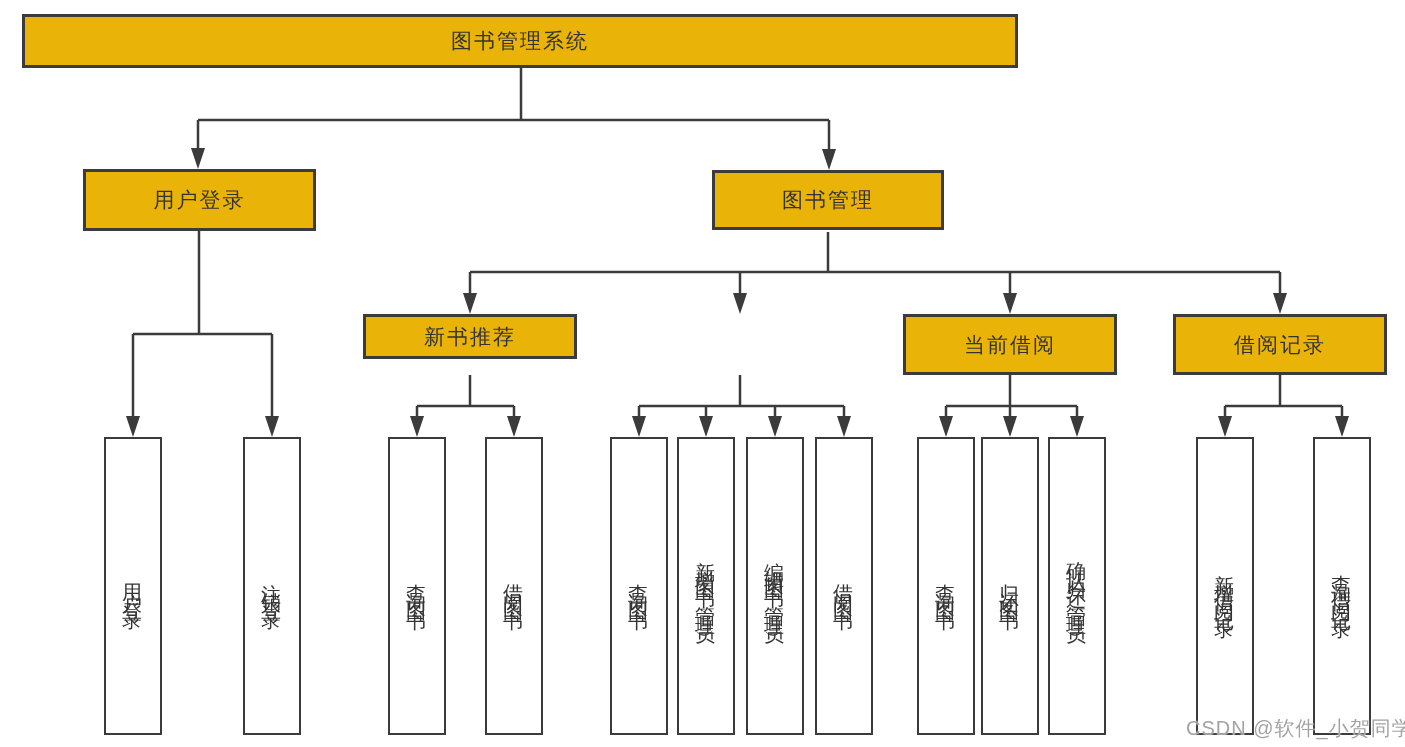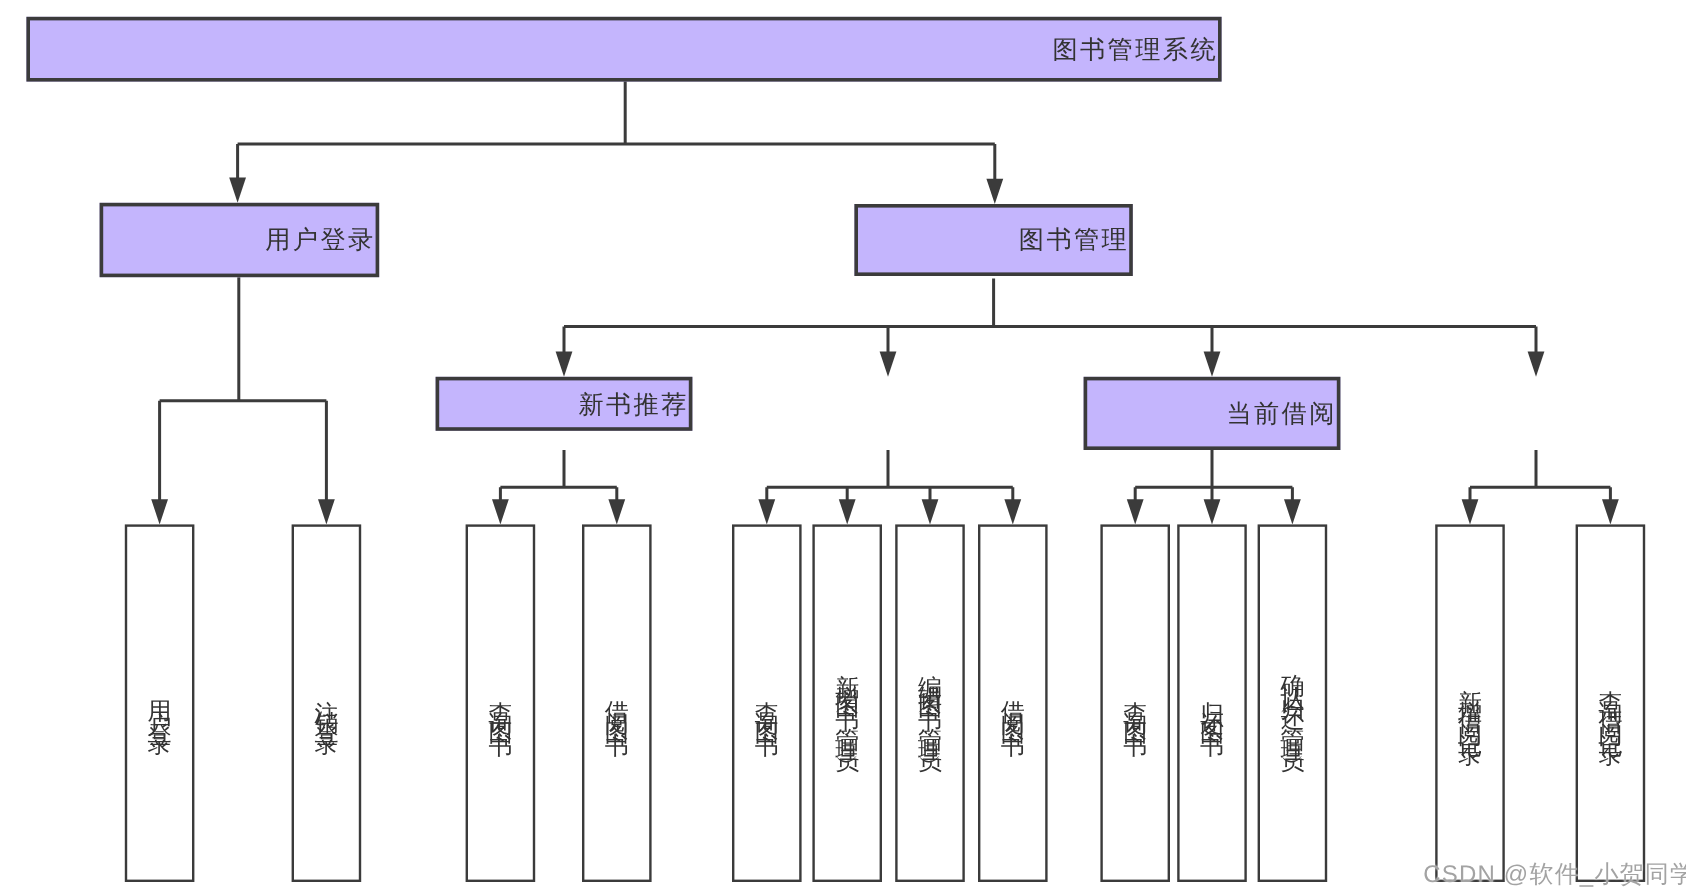--- a/index.html
+++ b/index.html
@@ -12,24 +12,24 @@
     overflow: hidden;
   }
   .wires { position: absolute; left: 0; top: 0; width: 1405px; height: 747px; }
   .wires path { stroke: var(--line, #3b3b3b); stroke-width: 2.5; fill: none; }
   .wires polygon { fill: var(--line, #3b3b3b); }
 
   .box {
     position: absolute;
     box-sizing: border-box;
     border: 3px solid var(--line, #3b3b3b);
-    background: #c4b5fd;
+    background: #eab308;
     display: flex;
     align-items: center;
-    justify-content: flex-end;
+    justify-content: center;
     color: var(--text, #333333);
     font-size: 21px;
     letter-spacing: 2px;
     z-index: 2;
   }
   .vbox {
     position: absolute;
     box-sizing: border-box;
     border: 2px solid var(--line, #3b3b3b);
     background: #ffffff;
@@ -109,20 +109,23 @@
   <div class="box" style="left:712px;top:170px;width:232px;height:60px">
     <span>图书管理</span>
   </div>
 
   <div class="box" style="left:363px;top:314px;width:214px;height:45px">
     <span>新书推荐</span>
   </div>
   <div class="box" style="left:903px;top:314px;width:214px;height:61px">
     <span>当前借阅</span>
   </div>
+  <div class="box" style="left:1173px;top:314px;width:214px;height:61px">
+    <span>借阅记录</span>
+  </div>
 
   <div class="vbox" style="left:104px">
     <span>用户登录</span>
   </div>
   <div class="vbox" style="left:243px">
     <span>注销登录</span>
   </div>
 
   <div class="vbox" style="left:388px">
     <span>查询图书</span>

